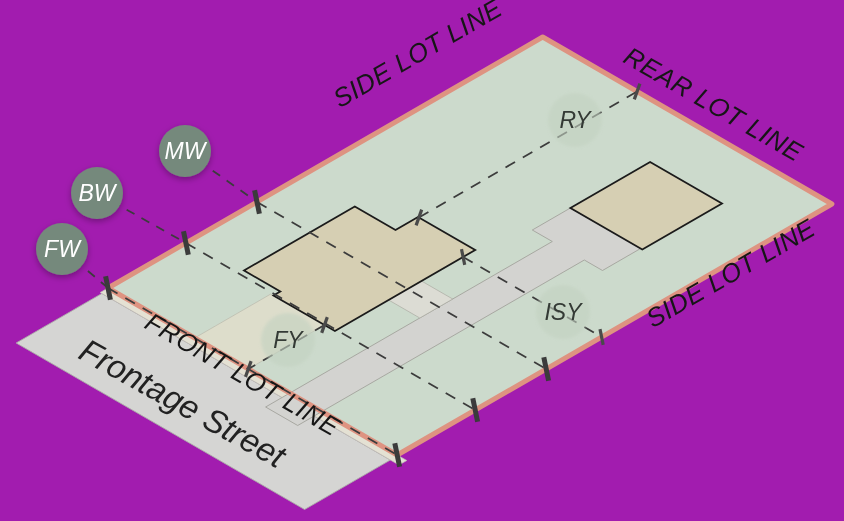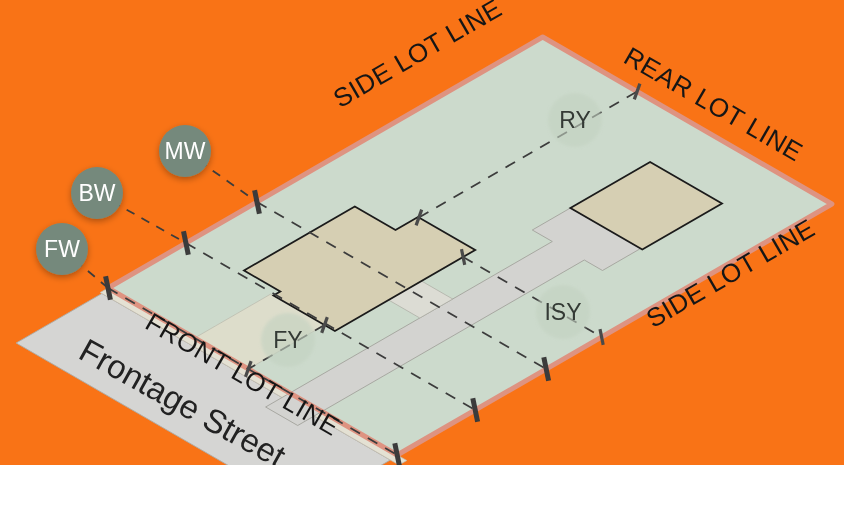--- a/index.html
+++ b/index.html
@@ -1,17 +1,17 @@
 <!DOCTYPE html>
 <html><head>
 <meta charset="utf-8">
 <style>
   html,body{margin:0;padding:0;background:#ffffff;}
-  .stage{position:relative;width:844px;height:465px;background:#f97316;overflow:hidden;
-         font-family:"Liberation Sans", sans-serif;}
+  .stage{position:relative;width:844px;height:521px;background:#a21caf;overflow:hidden;
+         font-family:"Liberation Sans", sans-serif;font-style:italic;}
   svg{display:block;}
   text{font-family:"Liberation Sans", sans-serif;}
   .lotline-label{font-size:26px;letter-spacing:.5px;fill:#161616;}
   .street-label{font-size:33px;fill:#222222;}
   .badge-label{font-size:23px;fill:#ffffff;}
   .yard-label{font-size:23px;fill:#343a35;}
   .dash{stroke:#3c3c3c;stroke-width:1.8;stroke-dasharray:11 9;fill:none;}
   .dash-conn{stroke:#3c3c3c;stroke-width:1.8;stroke-dasharray:9 8;fill:none;}
   .tick-big{stroke:#3b3b3b;stroke-width:5;stroke-linecap:butt;}
   .tick-small{stroke:#4a4a4a;stroke-width:3.2;stroke-linecap:butt;}

